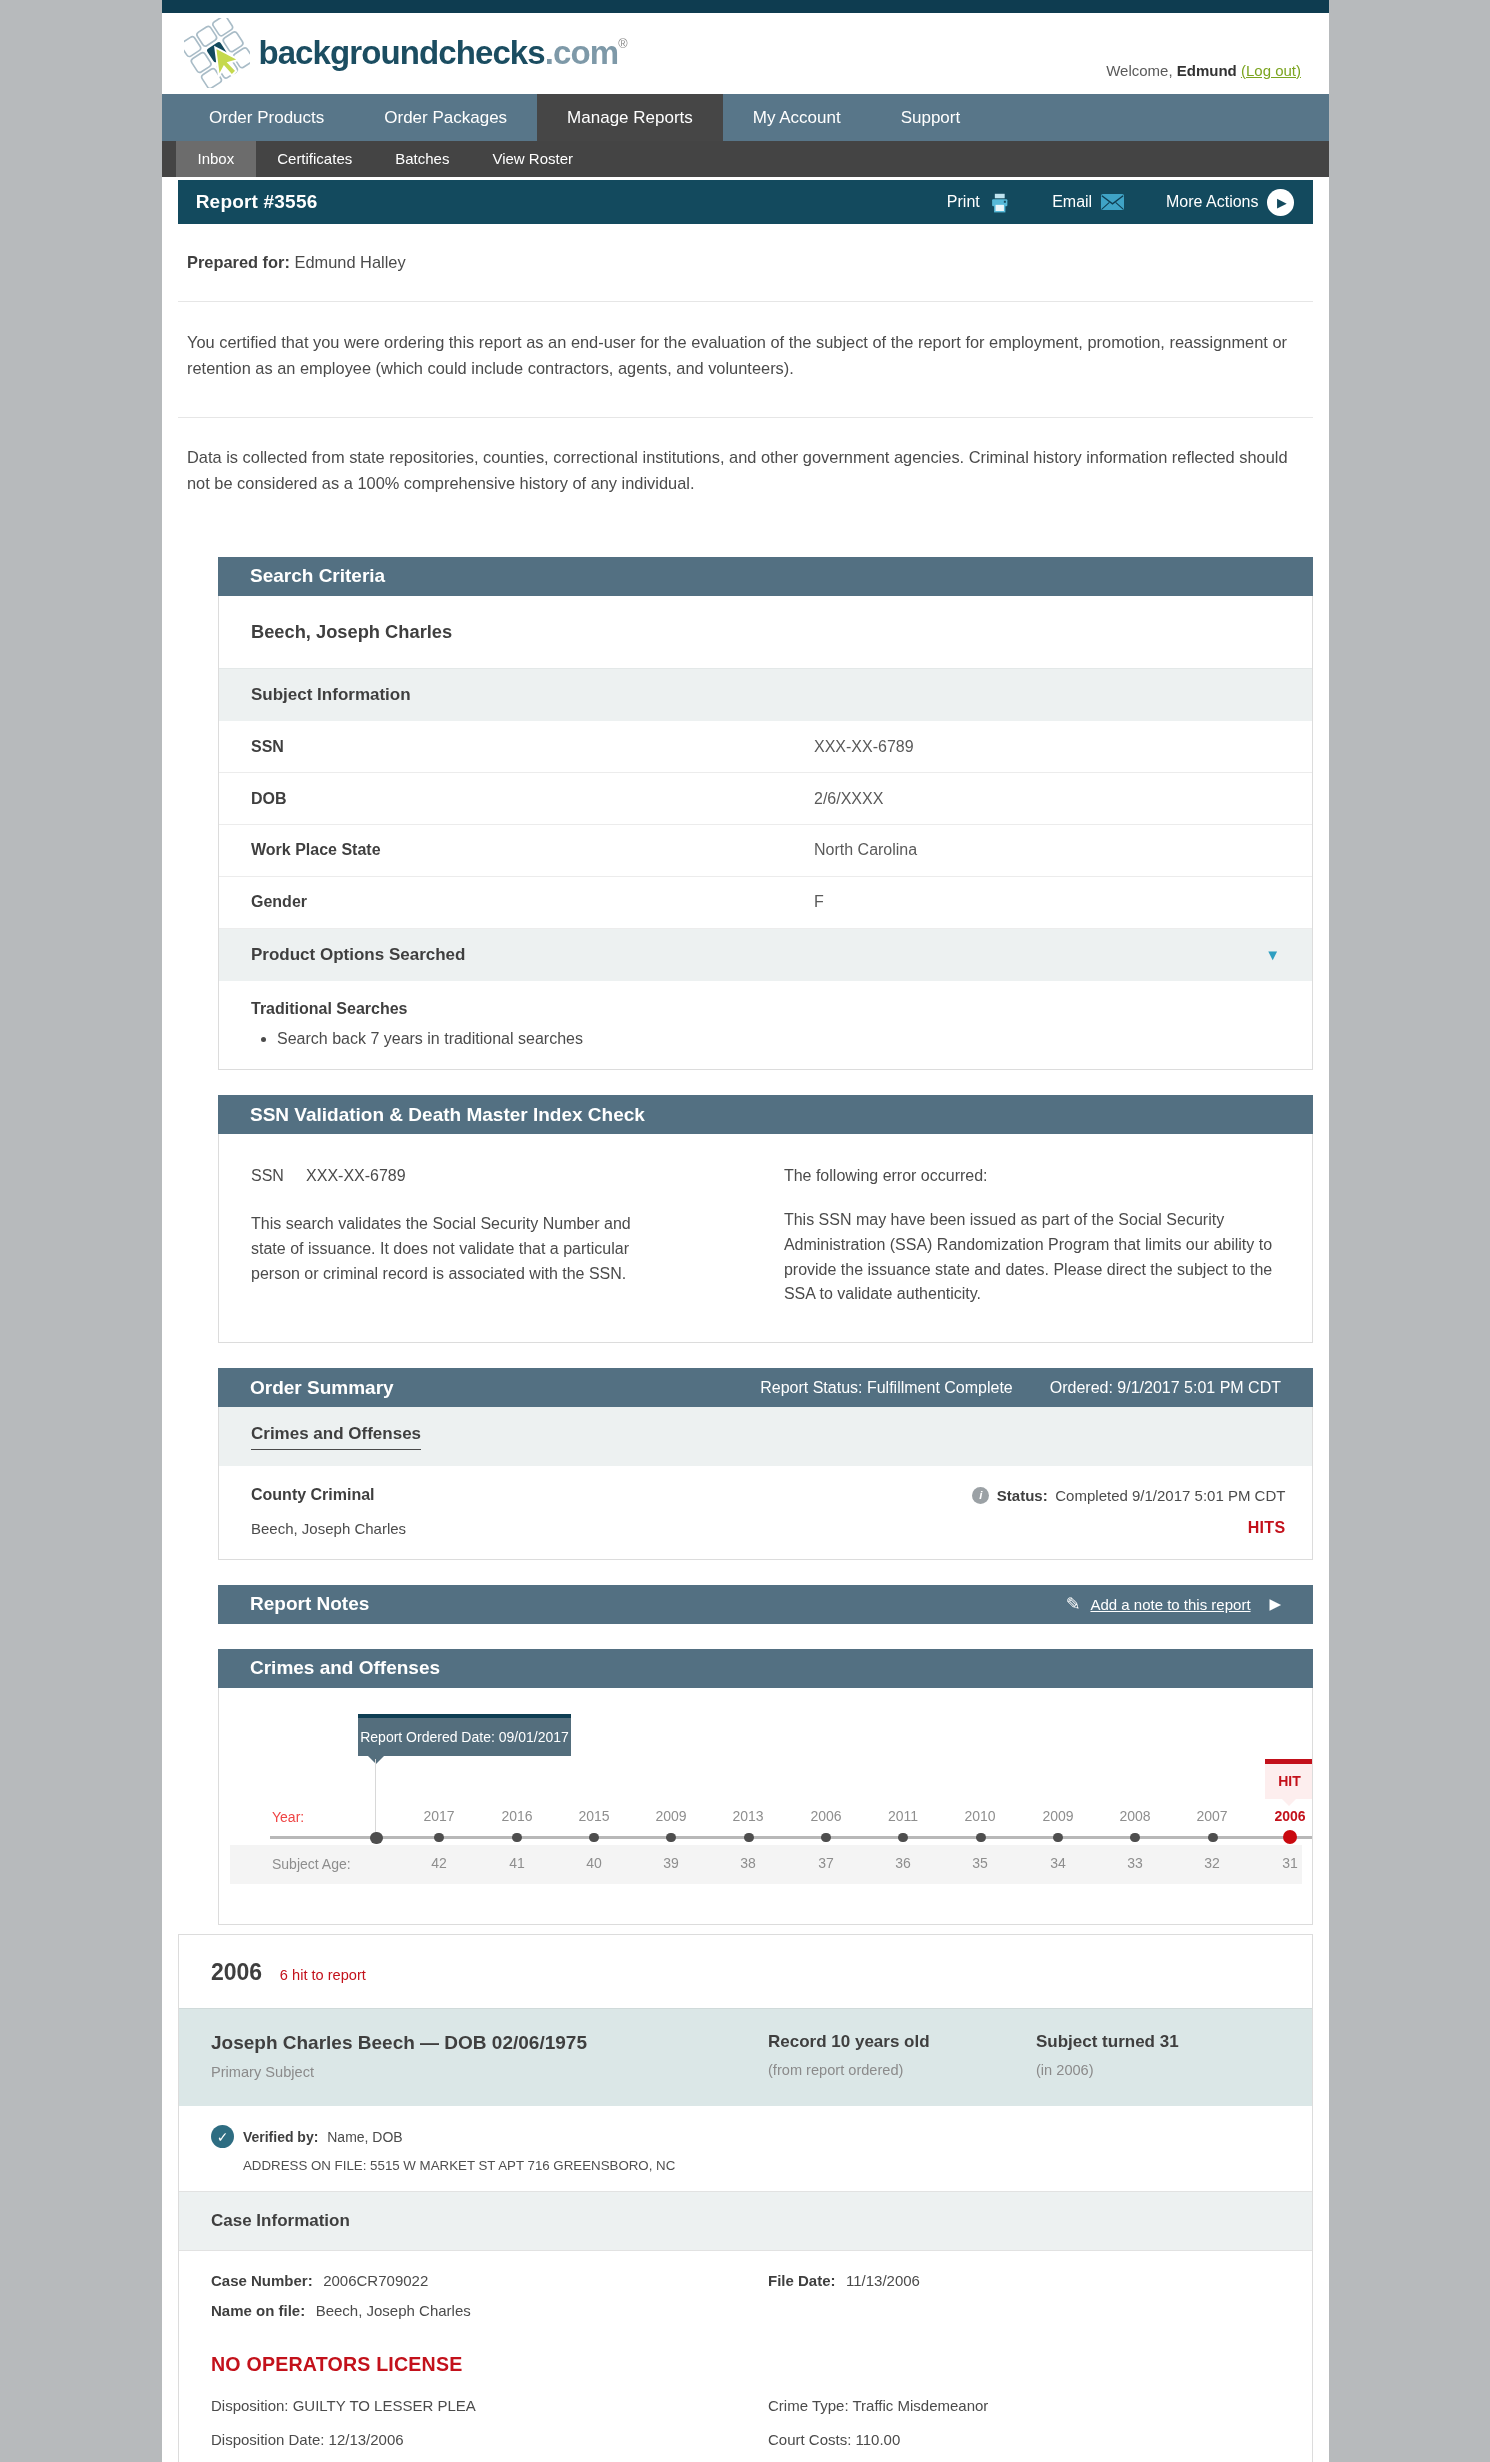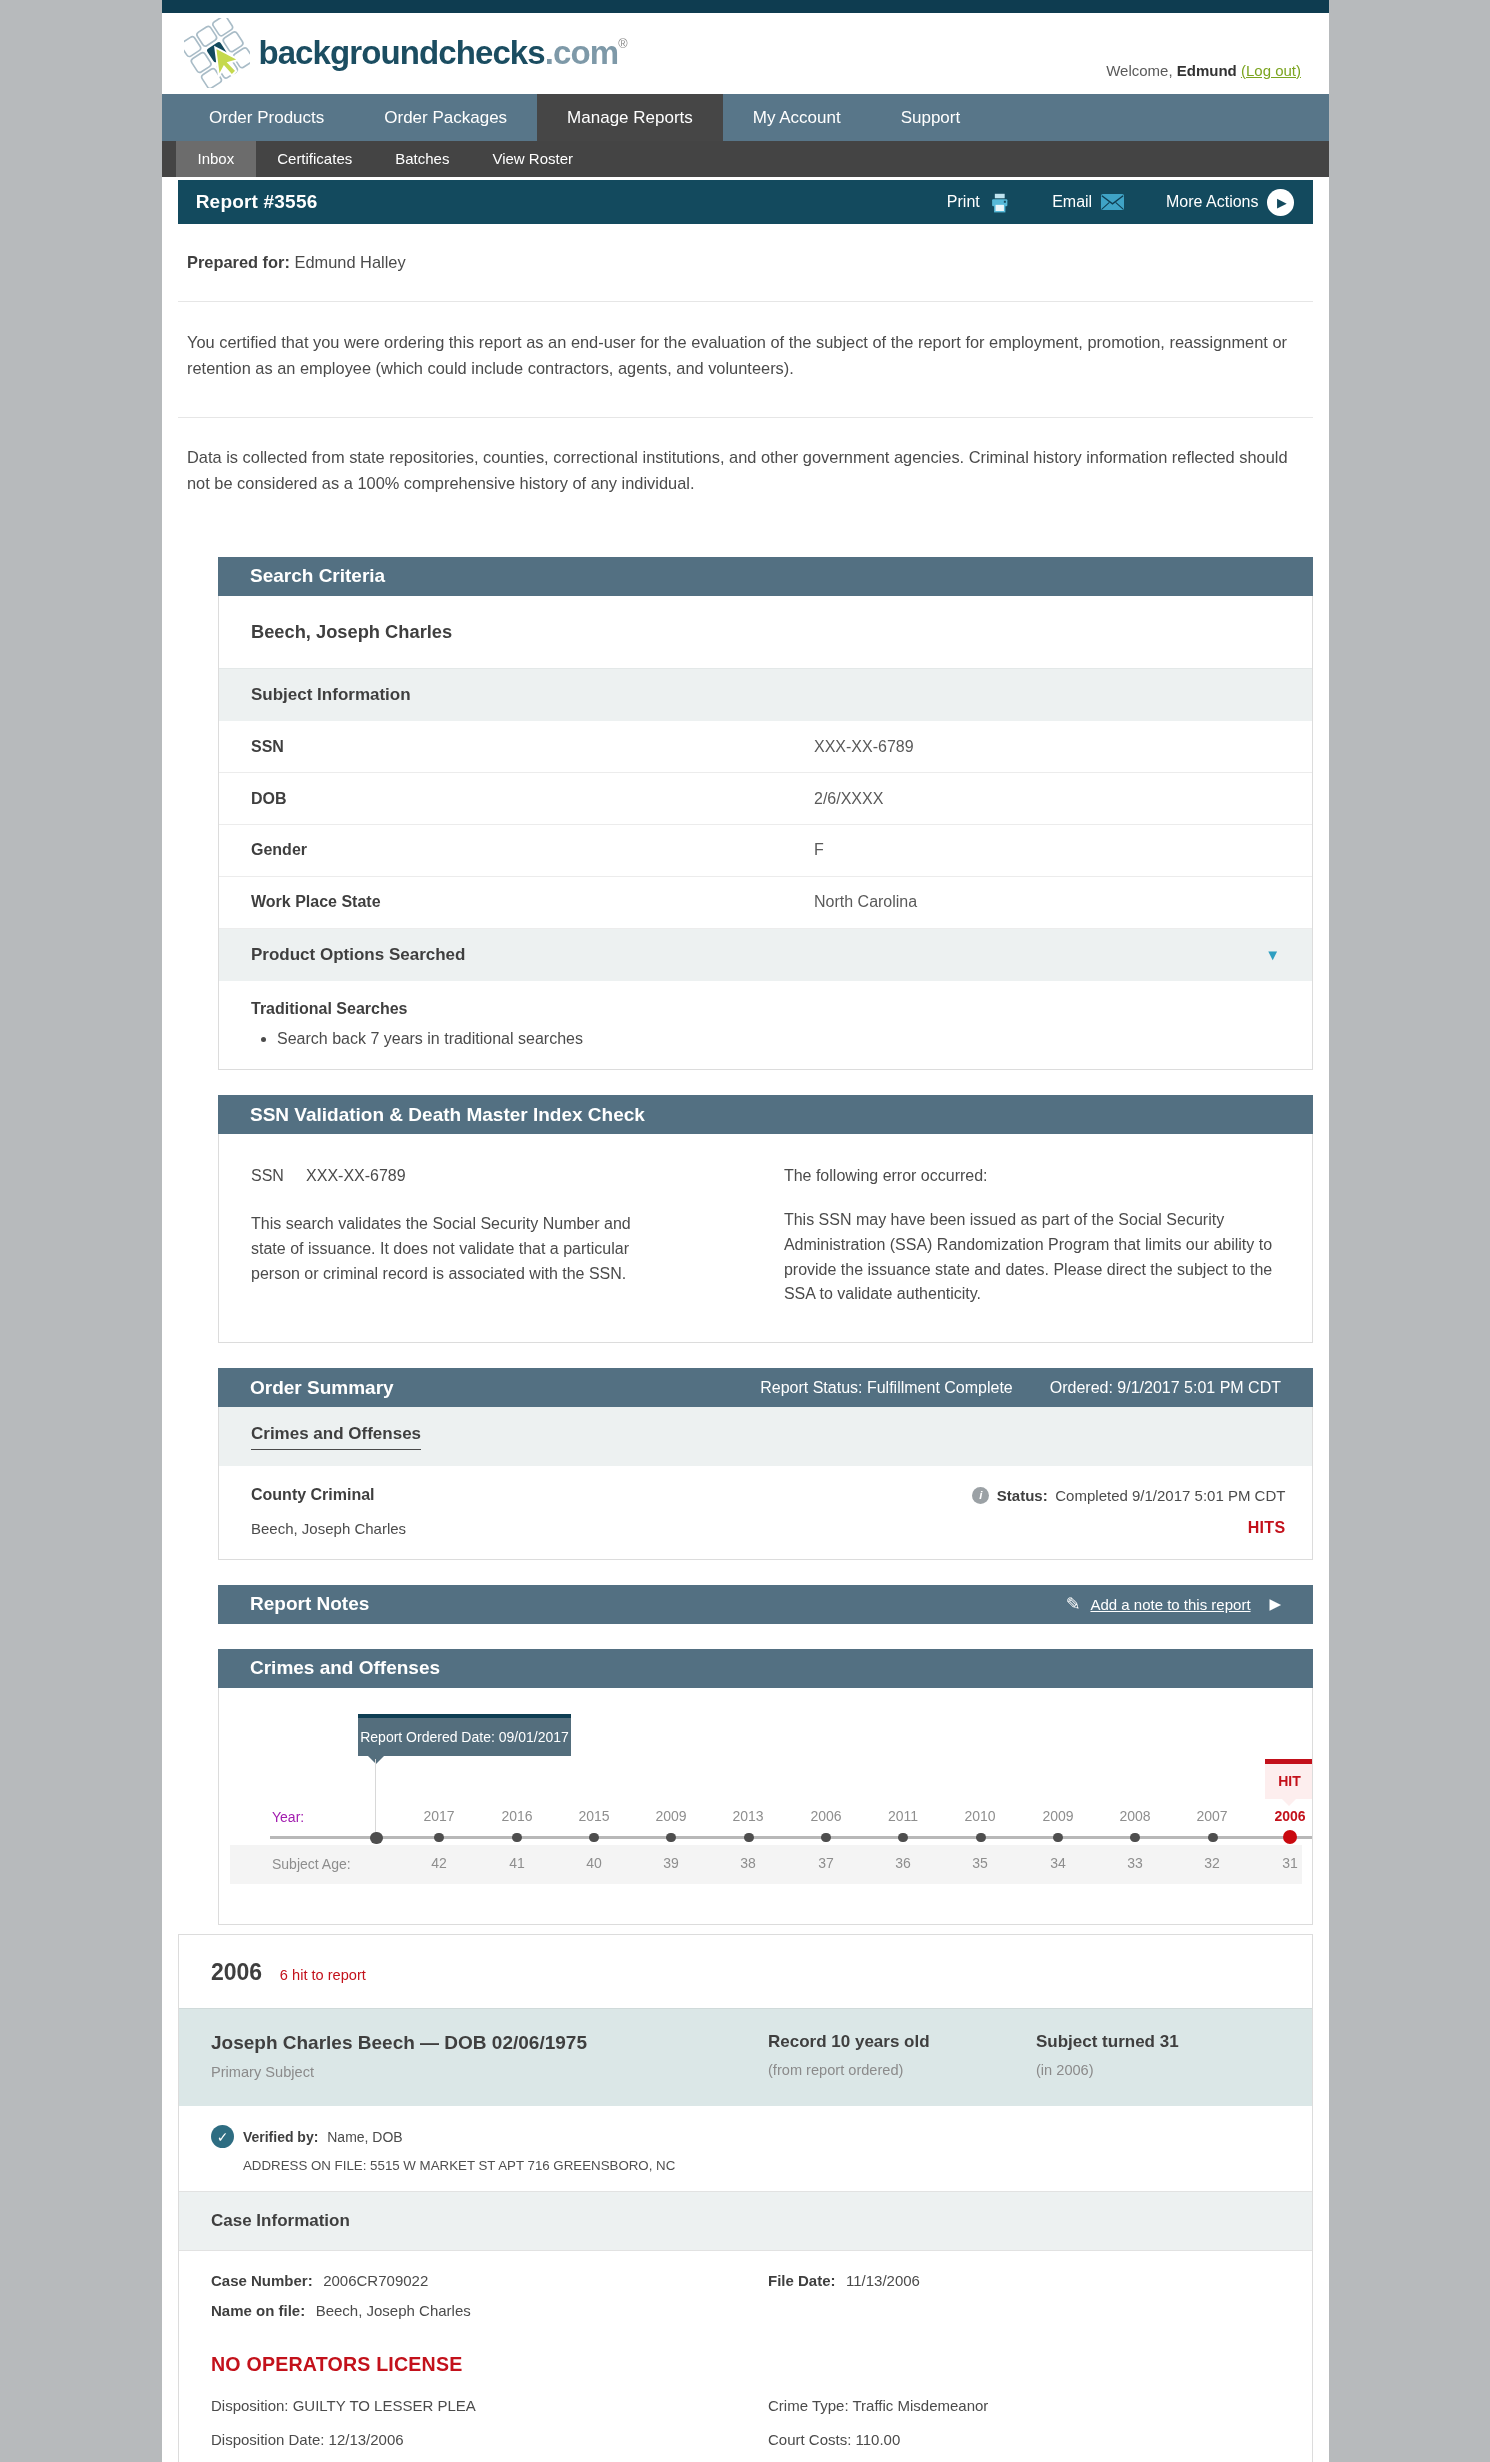--- a/index.html
+++ b/index.html
@@ -98,21 +98,21 @@
   
   .timeline-box { position:relative; height:237px; border:0.6px solid #dcdcdc; border-top:none; background:#fff; overflow:hidden; }
   .tl-tooltip { position:absolute; left:139px; top:26.6px; width:213px; background:#546e7d; border-top:4.4px solid #0f3e53; color:#fff; font-size:14px; padding:10.8px 0; text-align:center; }
   .tl-tooltip:after { content:""; position:absolute; left:10px; bottom:-8.2px; border:8.2px solid transparent; border-bottom:none; border-top:8.9px solid #546e7d; }
   .tl-vline { position:absolute; left:156px; top:71px; height:77px; width:1.3px; background:#d8d8d8; }
   .tl-flag { position:absolute; left:1046px; top:71px; width:49px; background:#fdeeee; border-top:5px solid #c3111b; color:#c3111b; font-weight:bold; font-size:14px; text-align:center; padding:9.5px 0; cursor:pointer; }
   .tl-flag:after { content:""; position:absolute; left:17px; bottom:-7.6px; border:7.6px solid transparent; border-bottom:none; border-top:7.6px solid #fdeeee; }
   .tl-axis { position:absolute; left:51px; right:0; top:148px; height:3.2px; background:#b8b8b8; }
   .tl-bigdot { position:absolute; left:151px; top:144px; width:12.7px; height:12.7px; border-radius:50%; background:#4e4e4e; }
   .tl-ageband { position:absolute; left:11.4px; right:10px; top:157px; height:39px; background:#f4f4f4; }
-  .tl-yearlabel-cap { position:absolute; left:53px; top:121px; font-size:14px; color:#a21caf; }
+  .tl-yearlabel-cap { position:absolute; left:53px; top:121px; font-size:14px; color:#ef4444; }
   .tl-agelabel-cap { position:absolute; left:53px; top:168px; font-size:14px; color:#8e8e8e; }
   .tl-year { position:absolute; top:120px; width:76px; text-align:center; font-size:14px; color:#8e8e8e; }
   .tl-year.hit { color:#c3111b; font-weight:bold; }
   .tl-dot { position:absolute; top:145px; width:9.5px; height:9.5px; border-radius:50%; background:#4e4e4e; }
   .tl-dot.hit { top:142px; width:14px; height:14px; background:#c9090f; }
   .tl-age { position:absolute; top:167px; width:76px; text-align:center; font-size:14px; color:#8e8e8e; }
 
   
   .hit-box { margin-top:9.5px; border:0.6px solid #dcdcdc; background:#fff; }
   .hit-heading { padding:24px 32px 21.5px 32px; display:flex; align-items:baseline; }
@@ -242,26 +242,26 @@
       </div>
       <div class="info-row">
         <span class="info-label">SSN</span>
         <span class="info-value">XXX-XX-6789</span>
       </div>
       <div class="info-row">
         <span class="info-label">DOB</span>
         <span class="info-value">2/6/XXXX</span>
       </div>
       <div class="info-row">
+        <span class="info-label">Work Place State</span>
+        <span class="info-value">North Carolina</span>
+      </div>
+      <div class="info-row">
         <span class="info-label">Gender</span>
         <span class="info-value">F</span>
-      </div>
-      <div class="info-row">
-        <span class="info-label">Work Place State</span>
-        <span class="info-value">North Carolina</span>
       </div>
       <div class="band">
         <span>Product Options Searched</span>
         <span class="dd-arrow">▼</span>
       </div>
       <div class="trad-title">Traditional Searches</div>
       <ul class="trad-list">
         <li>Search back 7 years in traditional searches</li>
       </ul>
     </div>

